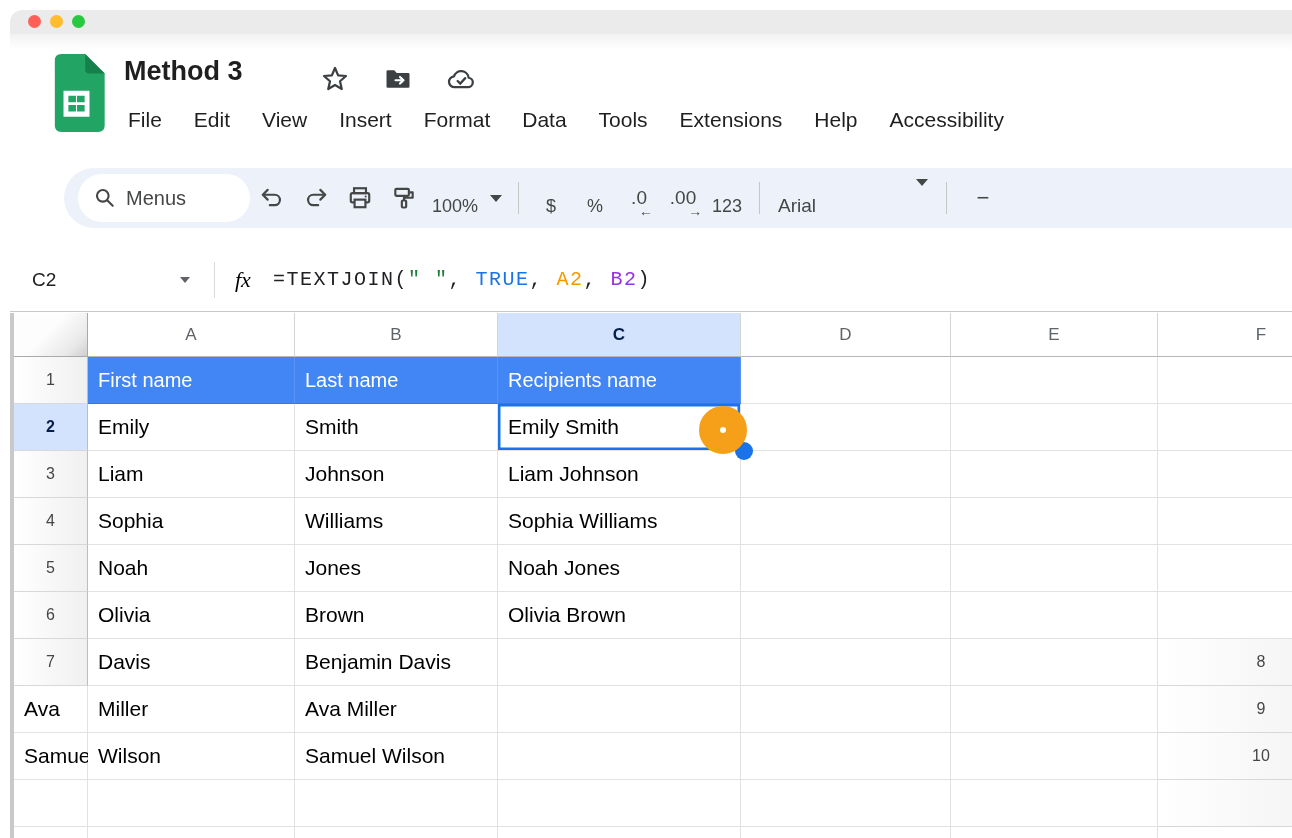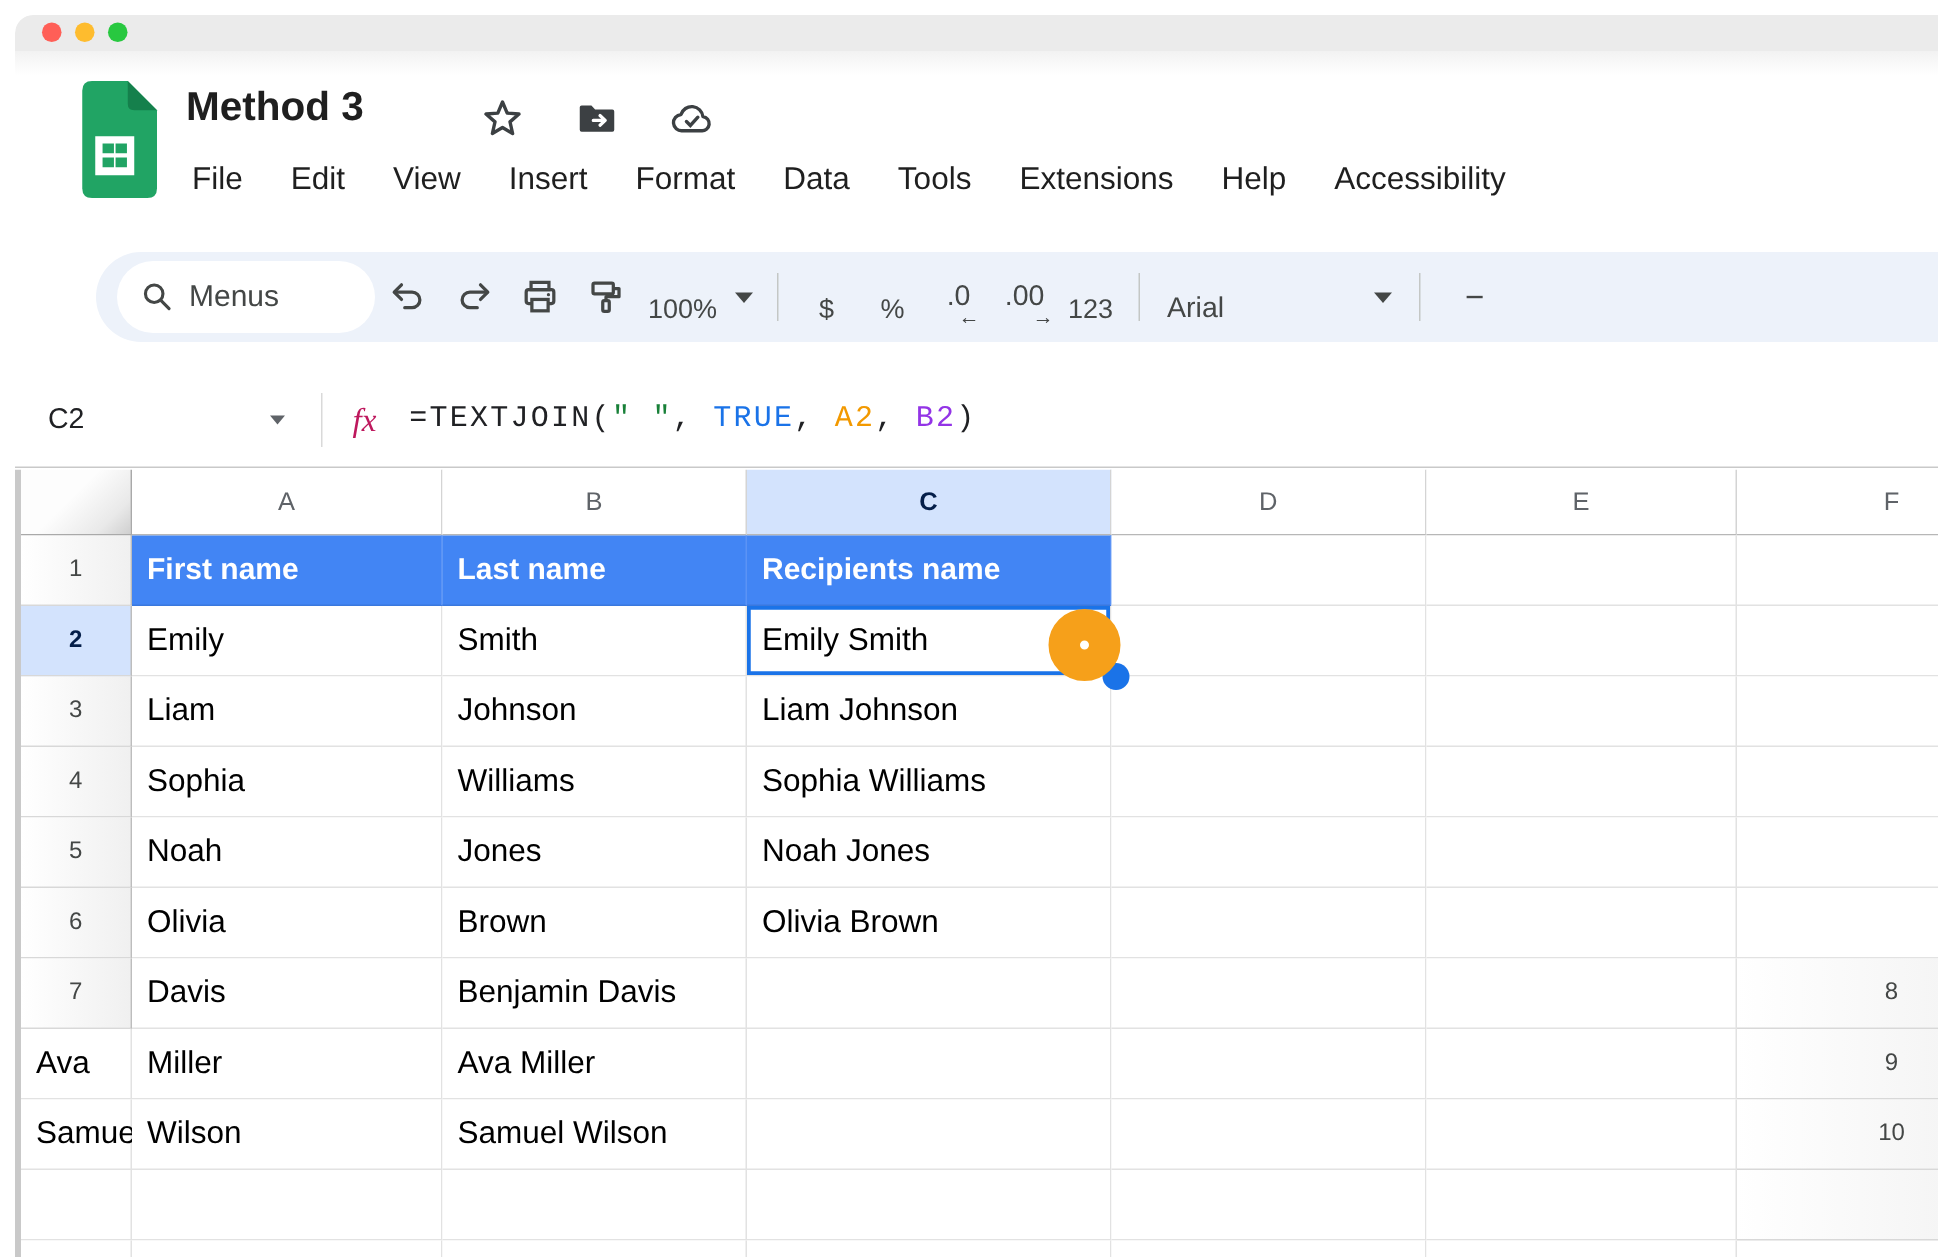--- a/index.html
+++ b/index.html
@@ -38,35 +38,35 @@
   .tbtn { min-width:44px; height:44px; display:flex; align-items:center; justify-content:center;
           flex:0 0 auto; color:#444746; }
   .tbtn svg { display:block; }
   .tsep { width:1px; height:32px; background:#c4c7c5; margin:0 10px; flex:0 0 auto; }
   .ttext { font-size:18px;margin-top:16px; }
   .zoom-ctl { display:flex; align-items:center; gap:12px; margin:0 6px; }
   .caret { width:0; height:0; border-left:6px solid transparent; border-right:6px solid transparent;
            border-top:7px solid #444746; }
   .decfmt { position:relative; font-size:19px; }
   .decfmt .darr { position:absolute; right:-6px; bottom:-10px; font-size:14px; }
-  .font-ctl { display:flex; align-items:center; justify-content:space-between; width:150px; margin:0 8px; }
+  .font-ctl { display:flex; align-items:flex-start; justify-content:space-between; width:150px; margin:0 8px; }
   .font-ctl .ttext{ font-size:19px; }
   .minus { font-size:22px; margin-left:4px; }
 
   
   .formula-bar { position:absolute; left:0; top:238px; width:100%; height:64px;
                  background:#fff; border-bottom:1px solid #c9c9c9;
                  display:flex; align-items:center; }
   .name-box { width:190px; display:flex; align-items:center; padding-left:22px; }
   .name-box .nb-text { font-size:19px; color:#202124; }
   .name-box .caret { margin-left:auto; margin-right:10px; border-top-color:#5f6368;
                      border-left-width:5px; border-right-width:5px; border-top-width:6px; }
   .fb-sep { width:1px; height:36px; background:#d9d9d9; margin-left:14px; }
   .fx { font-family:"Liberation Serif", serif; font-style:italic; font-size:22px;
-        color:#be185d; margin-left:20px; }
+        color:#000000; margin-left:20px; }
   .formula-text { margin-left:22px; font-family:"Liberation Mono", monospace;
                   font-size:20px; letter-spacing:1.5px; white-space:pre; }
 
   
   .sheet { position:absolute; left:0; top:303px; width:1282px; height:525px; overflow:hidden; }
   .left-strip { position:absolute; left:0; top:0; width:4px; height:100%; background:#c9c9c9; }
   .grid { position:absolute; left:4px; top:0; display:grid;
           grid-template-columns:74px 207px 203px 243px 210px 207px 207px;
           grid-template-rows:44px repeat(10,47px) 12px; }
   .corner { background:linear-gradient(135deg,#fdfdfd 45%,#e9e9e9 80%,#cfcfcf 100%);
@@ -78,21 +78,21 @@
                color:var(--active-header-text,#041e49); font-weight:700; }
   .rn { background:linear-gradient(90deg,#ffffff,#f0f0f0);
         border-right:1px solid #bdbdbd; border-bottom:1px solid #d8d8d8;
         display:flex; align-items:center; justify-content:center;
         font-size:16px; color:#444746; }
   .rn.active { background:var(--active-header-fill,#d3e3fd);
                color:var(--active-header-text,#041e49); font-weight:700; }
   .cell { background:#fff; border-right:1px solid #e2e2e2; border-bottom:1px solid #e2e2e2;
           display:flex; align-items:center; padding-left:10px;
           font-size:21px; color:#000; white-space:nowrap; overflow:visible; }
-  .cell.hdr { background:var(--header-row-fill,#4285f4); color:#fff; font-weight:700;
+  .cell.hdr { background:var(--header-row-fill,#4285f4); color:#fff; font-weight:400;
               font-size:20px; border-right-color:#5b93f5; border-bottom-color:#3a78dd; }
   .cell.selected { box-shadow: inset 0 0 0 2.5px var(--selection-accent,#1a73e8); }
 
   
   .fill-handle { position:absolute; left:725px; top:432px; width:18px; height:18px;
                  border-radius:50%; background:var(--selection-accent,#1a73e8); z-index:5; }
   .ring { position:absolute; left:689px; top:396px; width:48px; height:48px;
           border:21px solid var(--annotation-ring,#F6A01A); border-radius:50%; z-index:6; }
 </style>
 </head>

